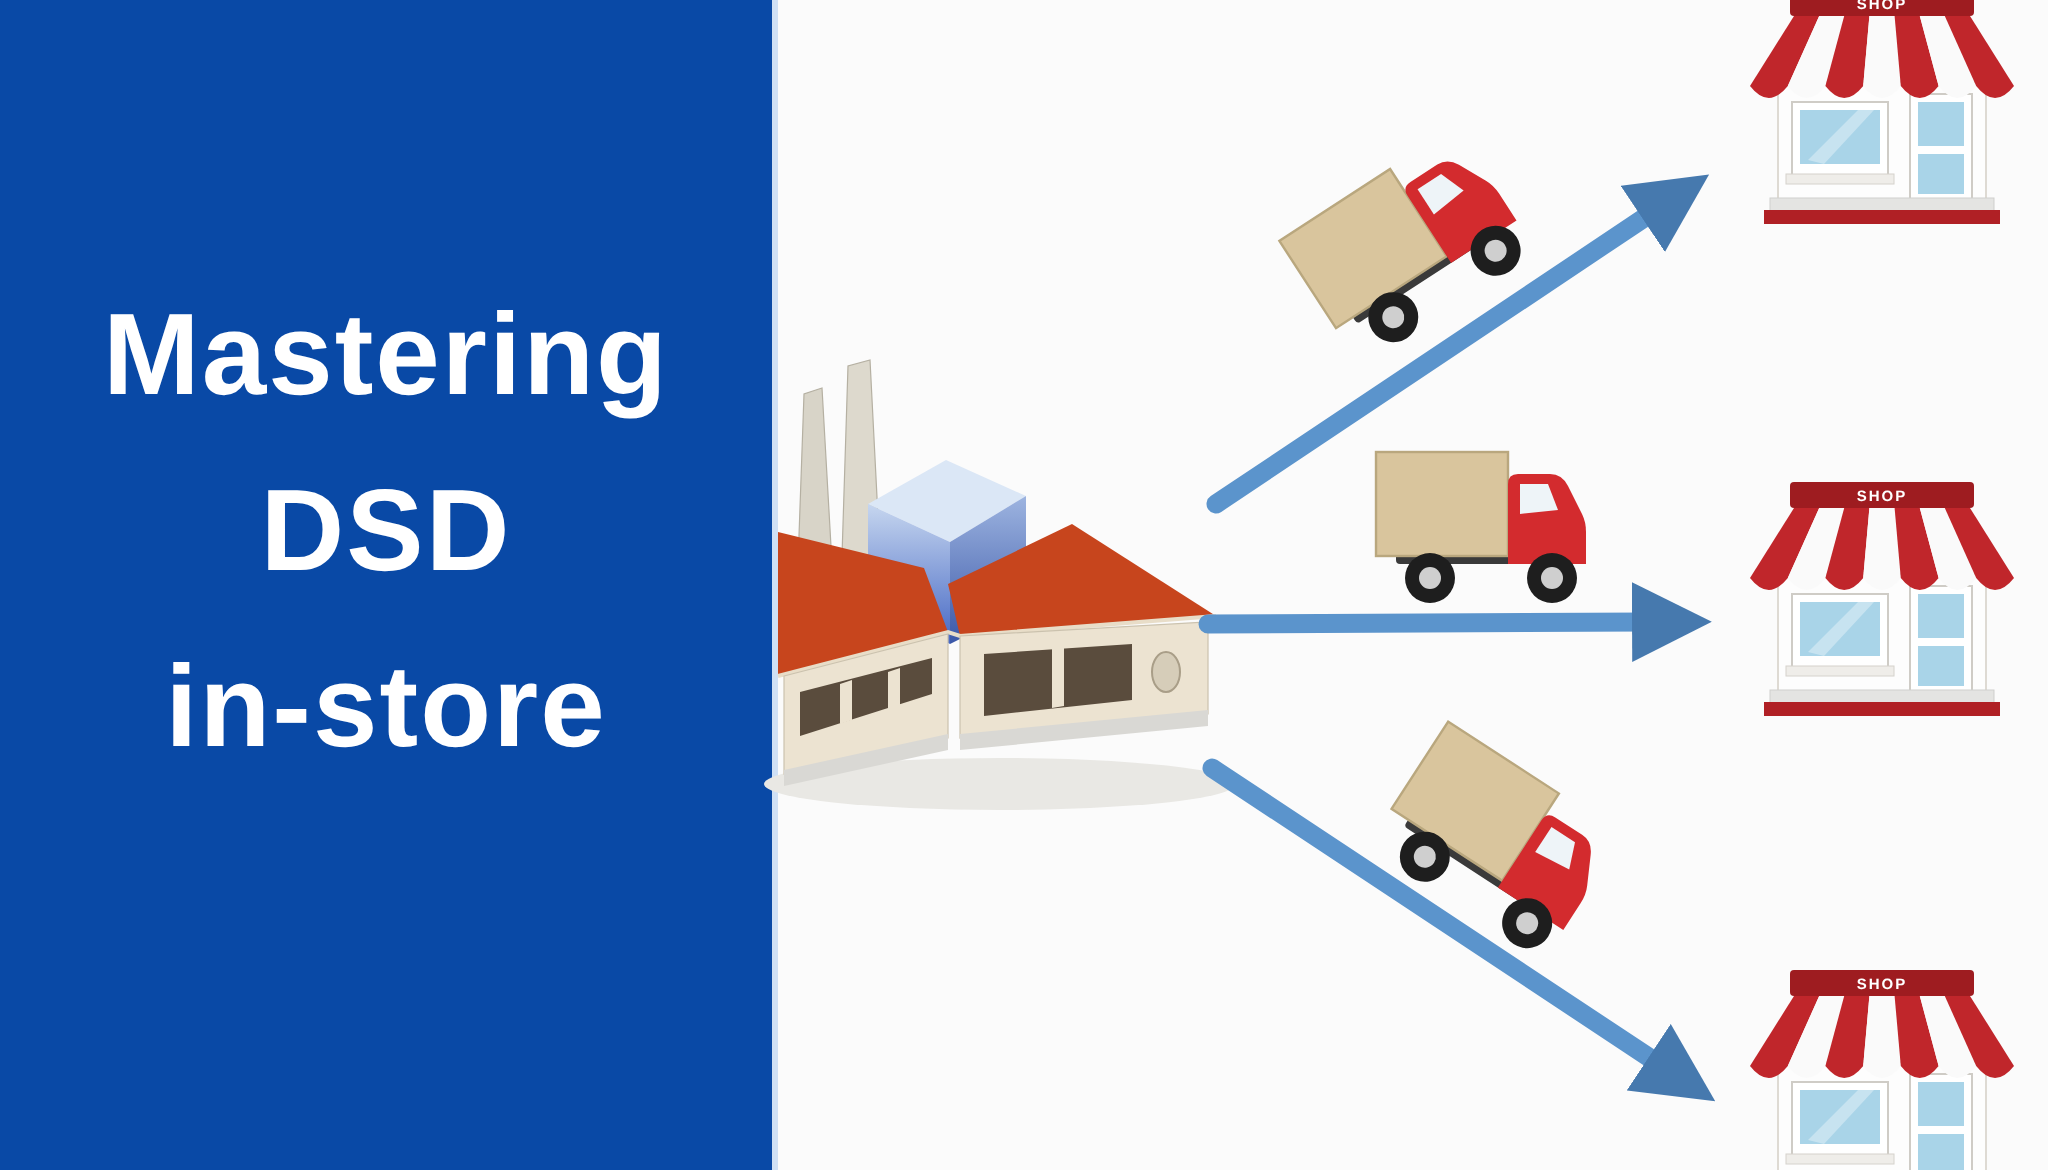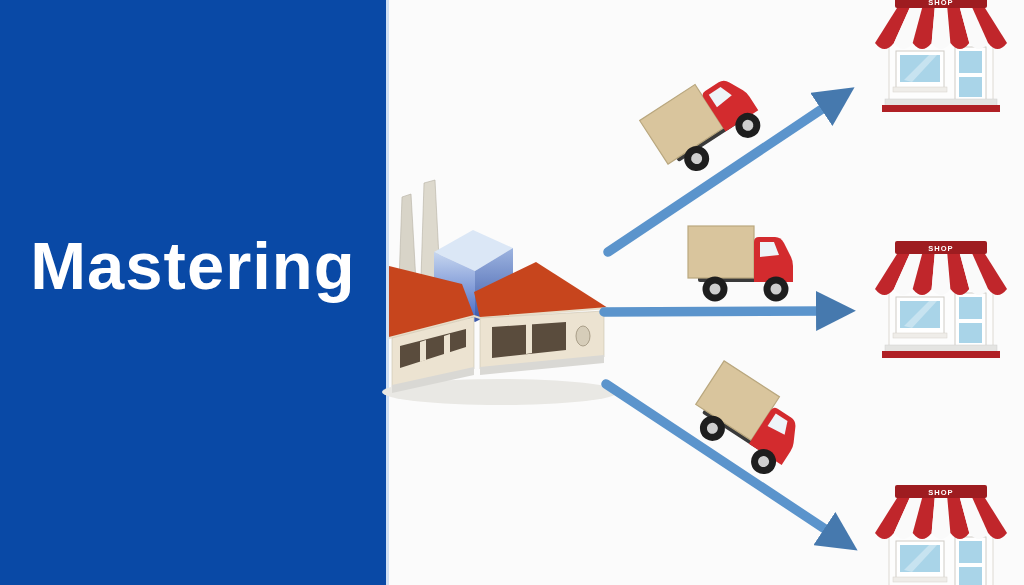--- a/index.html
+++ b/index.html
@@ -10,21 +10,21 @@
   }
   .title-panel{
     position:absolute;top:0;left:0;bottom:0;width:386px;
     background:var(--panel,#0949a6);
     border-right:3px solid var(--panel_edge,#cfe0f5);
     display:flex;align-items:center;justify-content:center;
   }
   .title{text-align:center;margin-top:-54px;}
   .title-line{
     color:var(--title_text,#ffffff);
-    font-size:67px;font-weight:700;line-height:88px;letter-spacing:1px;
+    font-size:58px;font-weight:700;line-height:88px;letter-spacing:1px;
     white-space:nowrap;
   }
   .diagram{position:absolute;top:0;left:0;}
 
   
   .f-shadow{fill:#e9e8e4;}
   .chimney{fill:#d8d4c8;stroke:#b5b0a2;stroke-width:.6;}
   .chimney2{fill:#ddd9cd;stroke:#b5b0a2;stroke-width:.6;}
   .cube-top{fill:#dbe7f6;}
   .roof{fill:var(--roof_orange,#c7451d);}
@@ -61,20 +61,22 @@
   }
 </style>
 </head>
 <body>
 
 <div class="page">
 
   <div class="title-panel">
     <div class="title">
       <div class="title-line">Mastering</div>
+      <div class="title-line">DSD</div>
+      <div class="title-line">in-store</div>
     </div>
   </div>
 
   <svg class="diagram" width="1024" height="585" viewBox="0 0 1024 585" xmlns="http://www.w3.org/2000/svg">
 
     <defs>
       <marker id="ah" viewBox="0 0 10 10" refX="2" refY="5" markerWidth="4.2" markerHeight="4.2" orient="auto">
         <path d="M0,0 L10,5 L0,10 Z" class="arrow-head"></path>
       </marker>
 

